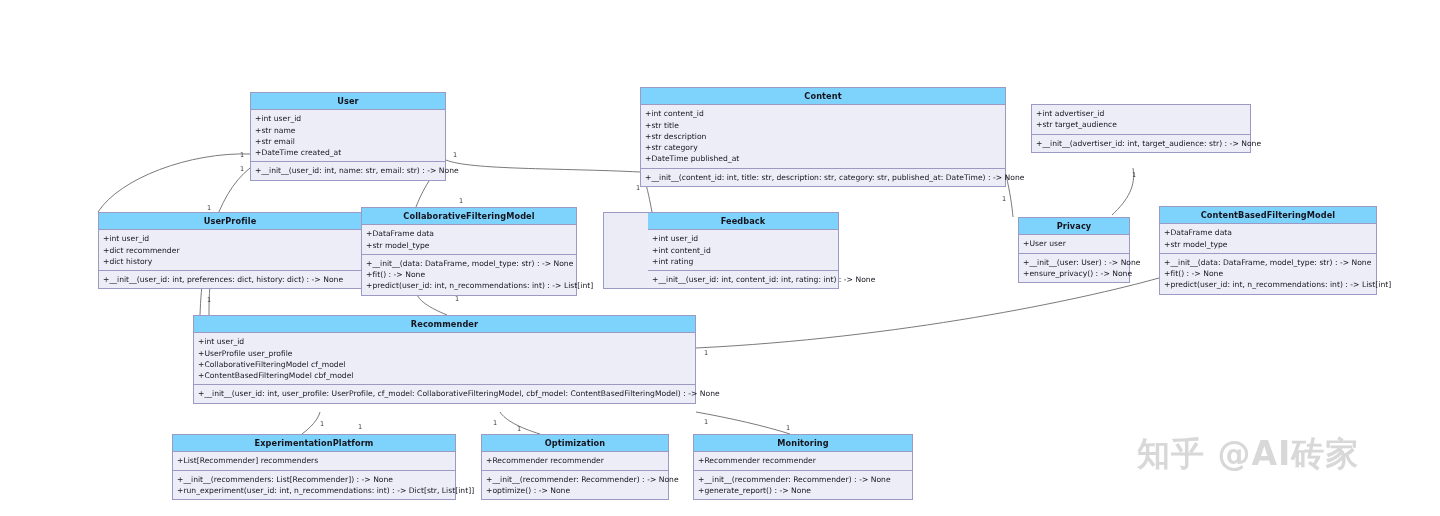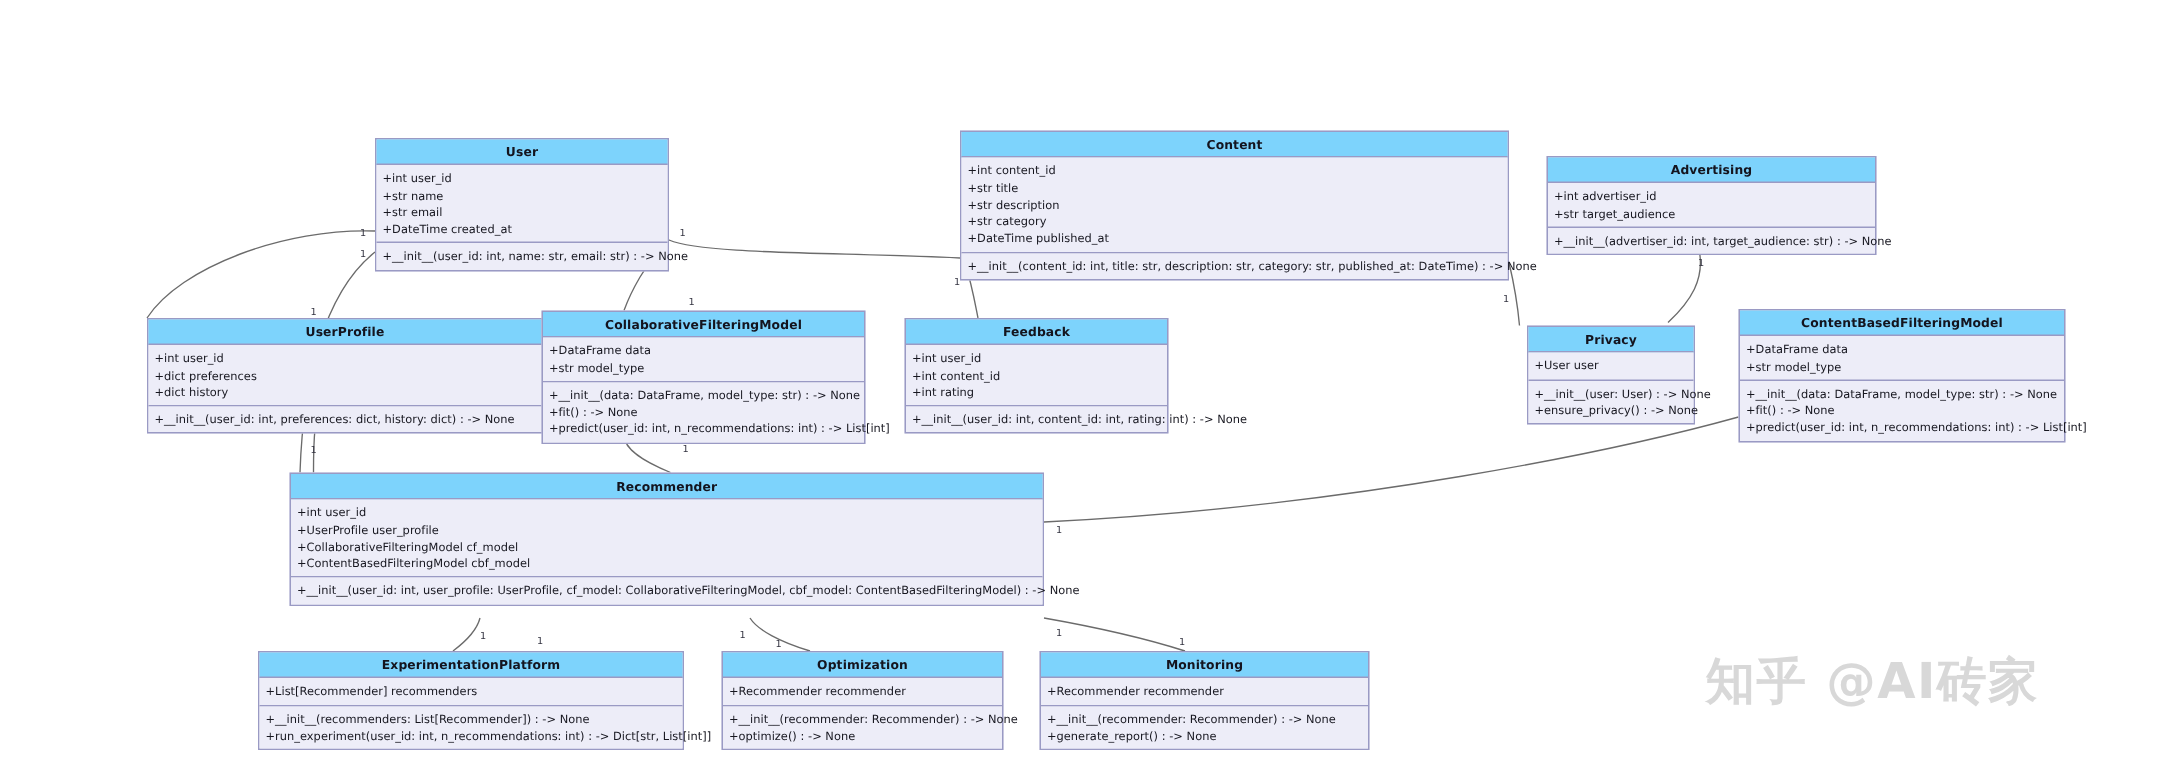--- a/index.html
+++ b/index.html
@@ -118,53 +118,52 @@
           <div class="uml-line">+str title</div>
           <div class="uml-line">+str description</div>
           <div class="uml-line">+str category</div>
           <div class="uml-line">+DateTime published_at</div>
         </div>
         <div class="uml-section">
           <div class="uml-line">+__init__(content_id: int, title: str, description: str, category: str, published_at: DateTime) : -&gt; None</div>
         </div>
       </div>
       <div class="uml-class" style="left: 1031px; top: 104px; width: 220px;">
-        <div class="uml-title">Advertising</div>
         <div class="uml-section">
           <div class="uml-line">+int advertiser_id</div>
           <div class="uml-line">+str target_audience</div>
         </div>
         <div class="uml-section">
           <div class="uml-line">+__init__(advertiser_id: int, target_audience: str) : -&gt; None</div>
         </div>
       </div>
       <div class="uml-class" style="left: 98px; top: 212px; width: 264px;">
         <div class="uml-title">UserProfile</div>
         <div class="uml-section">
           <div class="uml-line">+int user_id</div>
-          <div class="uml-line">+dict preferences</div>
+          <div class="uml-line">+dict recommender</div>
           <div class="uml-line">+dict history</div>
         </div>
         <div class="uml-section">
           <div class="uml-line">+__init__(user_id: int, preferences: dict, history: dict) : -&gt; None</div>
         </div>
       </div>
       <div class="uml-class" style="left: 361px; top: 207px; width: 216px;">
         <div class="uml-title">CollaborativeFilteringModel</div>
         <div class="uml-section">
           <div class="uml-line">+DataFrame data</div>
           <div class="uml-line">+str model_type</div>
         </div>
         <div class="uml-section">
           <div class="uml-line">+__init__(data: DataFrame, model_type: str) : -&gt; None</div>
           <div class="uml-line">+fit() : -&gt; None</div>
           <div class="uml-line">+predict(user_id: int, n_recommendations: int) : -&gt; List[int]</div>
         </div>
       </div>
-      <div class="uml-class" style="left: 603px; top: 212px; width: 176px;">
+      <div class="uml-class" style="left: 603px; top: 212px; width: 236px; padding-left: 44px;">
         <div class="uml-title">Feedback</div>
         <div class="uml-section">
           <div class="uml-line">+int user_id</div>
           <div class="uml-line">+int content_id</div>
           <div class="uml-line">+int rating</div>
         </div>
         <div class="uml-section">
           <div class="uml-line">+__init__(user_id: int, content_id: int, rating: int) : -&gt; None</div>
         </div>
       </div>

